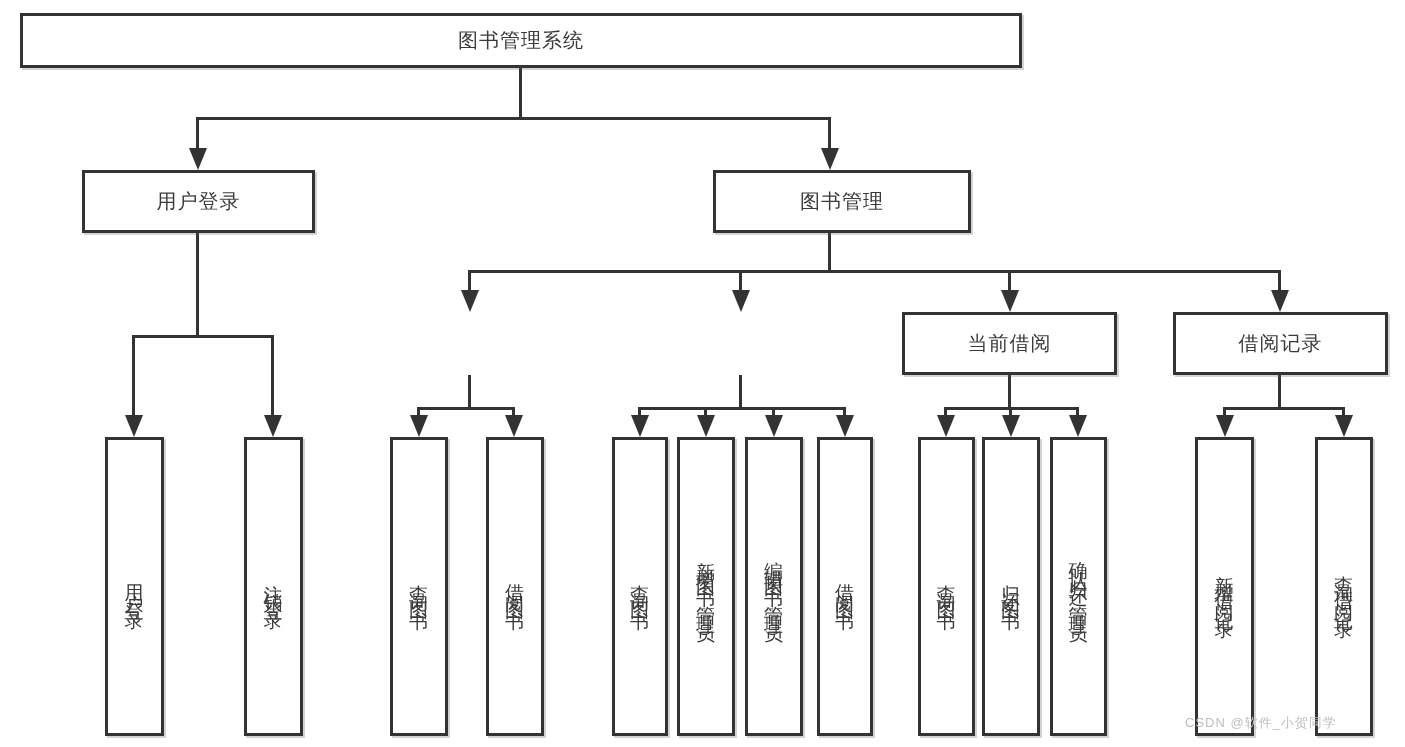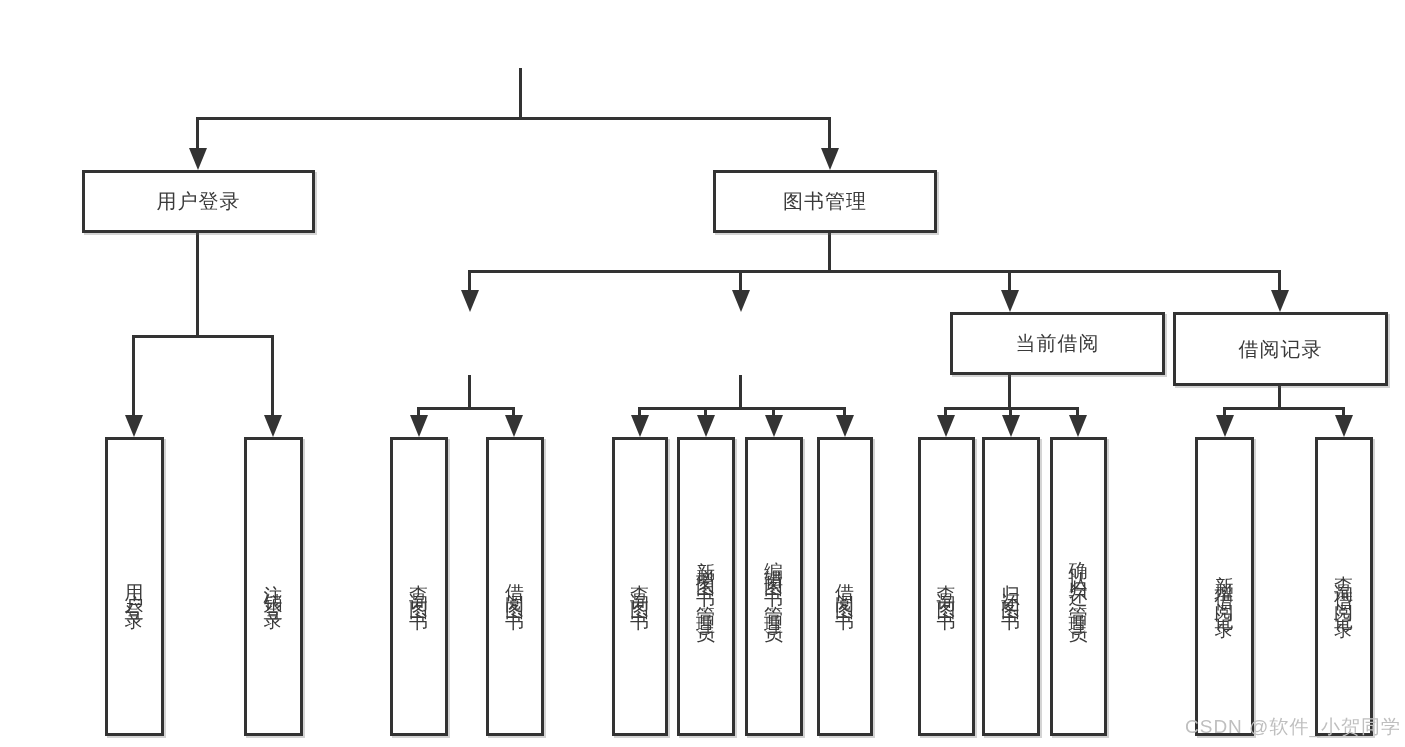--- a/index.html
+++ b/index.html
@@ -20,21 +20,21 @@
   .line{position:absolute;background:#333333;}
   .vline{width:3px;}
   .hline{height:3px;}
   .arrow{
     position:absolute;width:0;height:0;
     border-left:9px solid transparent;border-right:9px solid transparent;
     border-top:22px solid #333333;
   }
   .watermark{
     position:absolute;left:1185px;top:714px;
-    font-size:19px;color:#bfbfbf;letter-spacing:1px;white-space:nowrap;
+    font-size:13px;color:#bfbfbf;letter-spacing:1px;white-space:nowrap;
   }
 </style>
 </head>
 <body>
 
 <div class="canvas">
 
   <div class="line vline" style="left:519px;top:68px;height:49px;"></div>
   <div class="line hline" style="left:196px;top:117px;width:635px;"></div>
   <div class="line vline" style="left:196px;top:117px;height:35px;"></div>
@@ -87,32 +87,35 @@
   <div class="arrow" style="left:631px;top:415px;"></div>
   <div class="arrow" style="left:697px;top:415px;"></div>
   <div class="arrow" style="left:765px;top:415px;"></div>
   <div class="arrow" style="left:836px;top:415px;"></div>
   <div class="arrow" style="left:937px;top:415px;"></div>
   <div class="arrow" style="left:1002px;top:415px;"></div>
   <div class="arrow" style="left:1069px;top:415px;"></div>
   <div class="arrow" style="left:1216px;top:415px;"></div>
   <div class="arrow" style="left:1335px;top:415px;"></div>
 
+  <div class="box" style="left:20px;top:13px;width:1002px;height:55px;">
+    <span class="hlabel">图书管理系统</span>
+  </div>
 
   <div class="box" style="left:82px;top:170px;width:233px;height:63px;">
     <span class="hlabel">用户登录</span>
   </div>
-  <div class="box" style="left:713px;top:170px;width:224px;height:63px;">
+  <div class="box" style="left:713px;top:170px;width:258px;height:63px;">
     <span class="hlabel">图书管理</span>
   </div>
 
-  <div class="box" style="left:902px;top:312px;width:215px;height:63px;margin-left:48px;">
+  <div class="box" style="left:902px;top:312px;width:215px;height:63px;">
     <span class="hlabel">当前借阅</span>
   </div>
-  <div class="box" style="left:1173px;top:312px;width:215px;height:74px;">
+  <div class="box" style="left:1173px;top:312px;width:215px;height:63px;">
     <span class="hlabel">借阅记录</span>
   </div>
 
   <div class="box" style="left:105px;top:437px;width:59px;height:299px;">
     <span class="vlabel">用户登录</span>
   </div>
   <div class="box" style="left:244px;top:437px;width:59px;height:299px;">
     <span class="vlabel">注销登录</span>
   </div>
 

